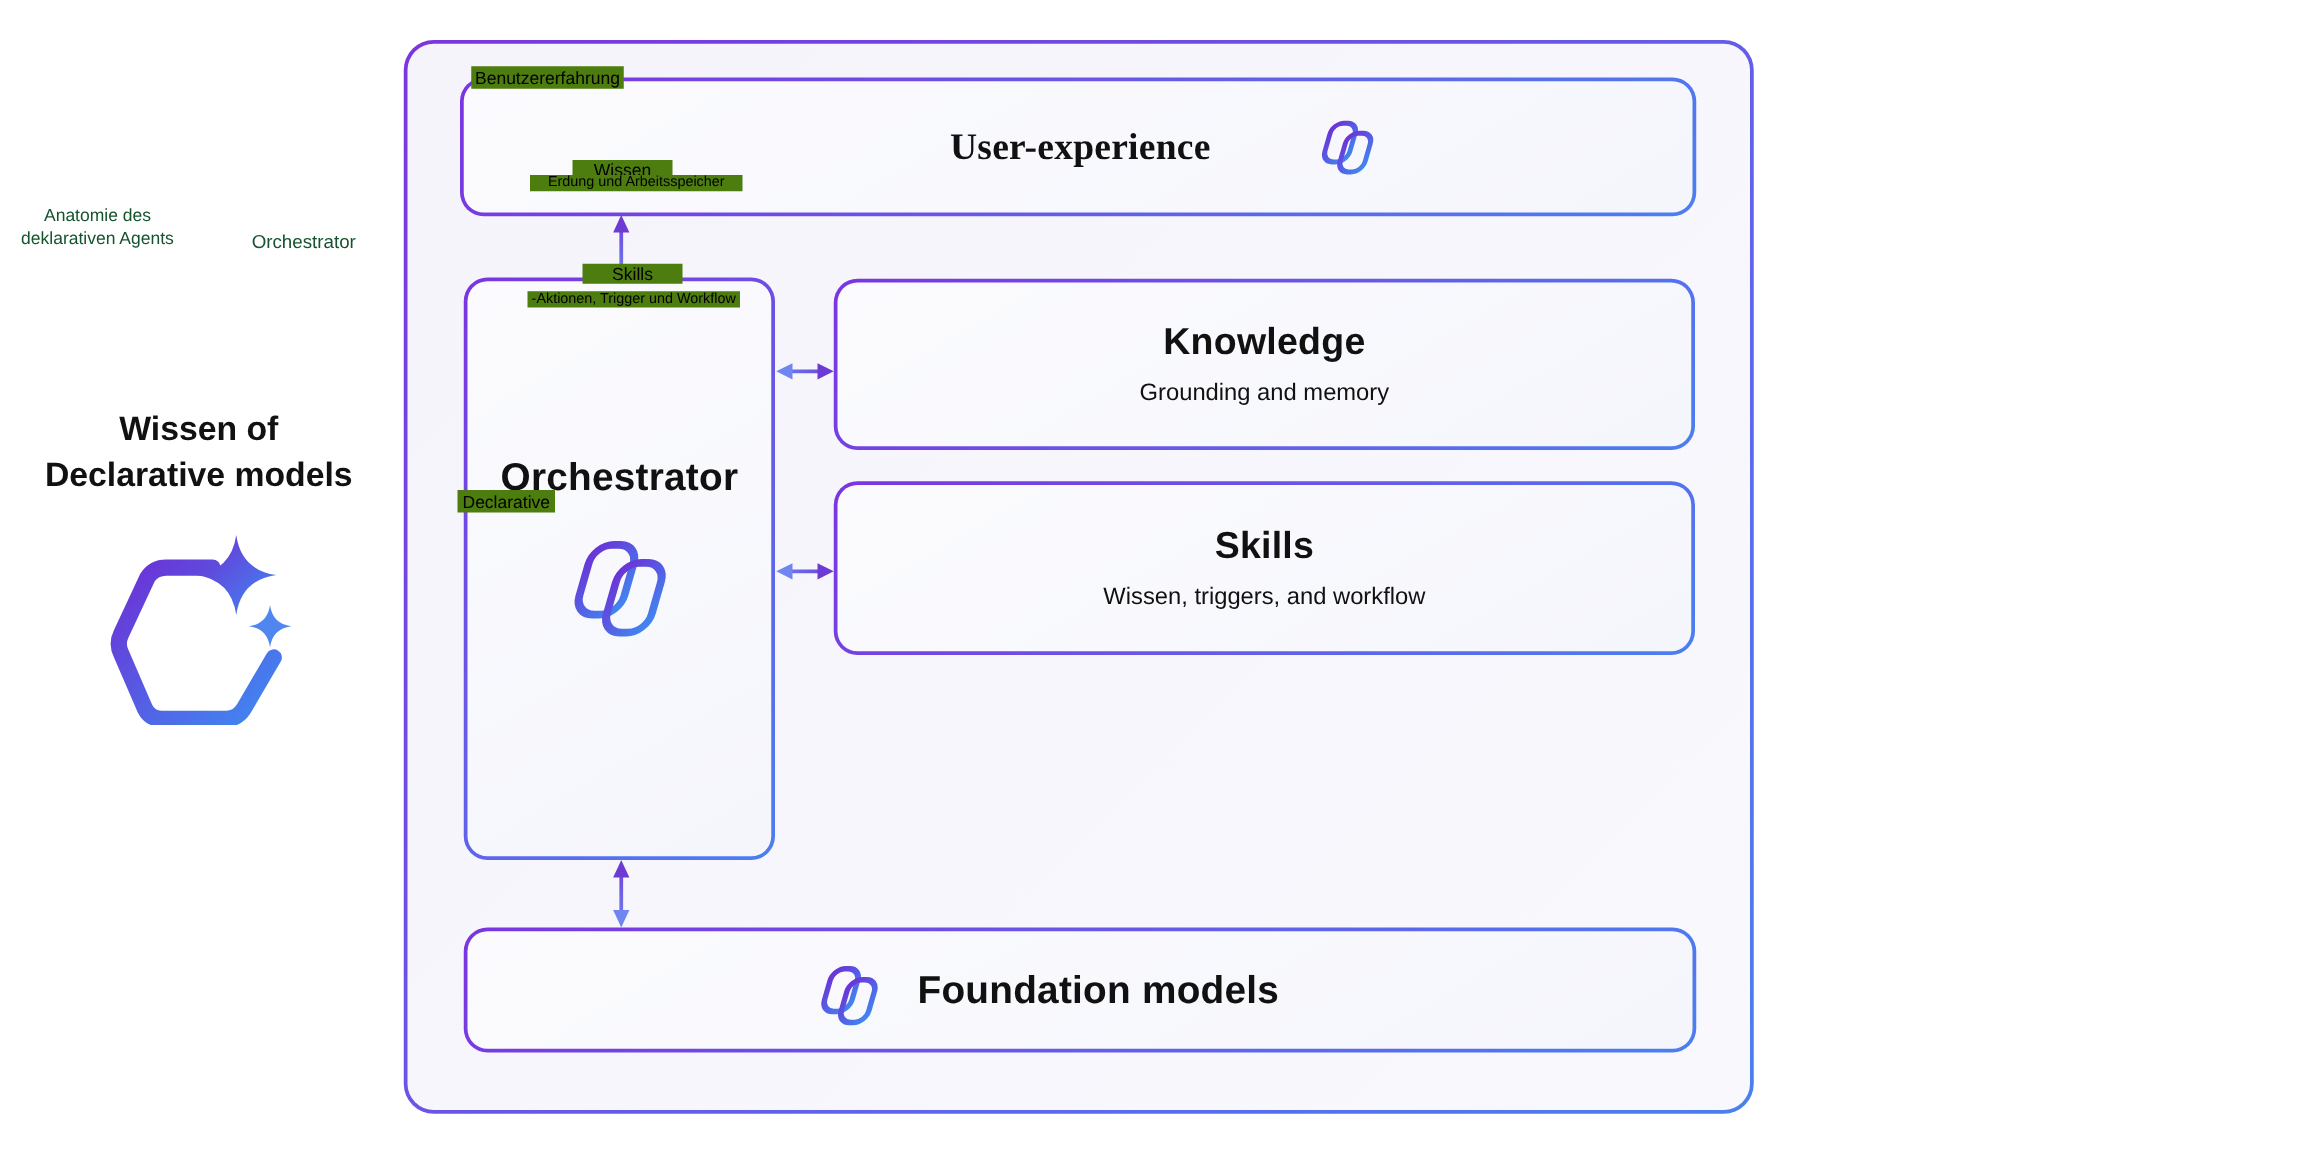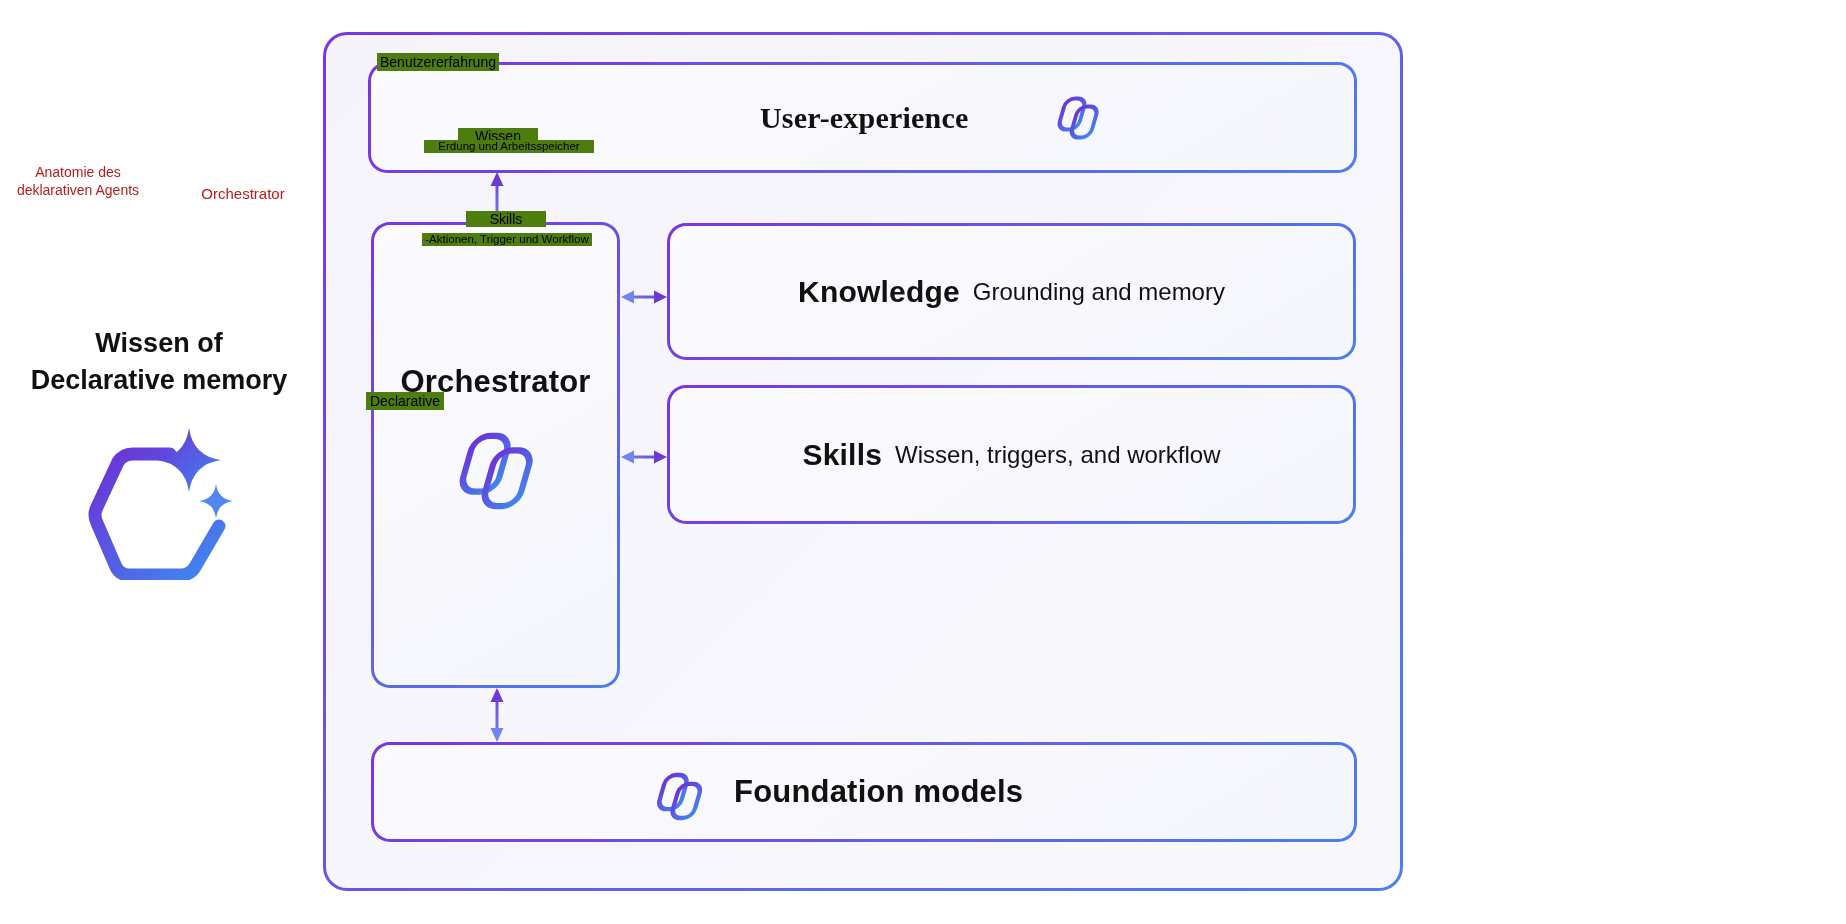--- a/index.html
+++ b/index.html
@@ -17,27 +17,27 @@
   }
   .abs{position:absolute;}
   
   .gbox{position:absolute;padding:3px;background:linear-gradient(135deg,var(--gradient-start) 0%,var(--gradient-mid) 45%,var(--gradient-end) 100%);z-index:5;}
   .gbox>.fill{width:100%;height:100%;position:relative;}
   .outer{border-radius:24px;z-index:1;}
   .outer>.fill{border-radius:21px;background:linear-gradient(135deg,var(--outer-fill-a),var(--outer-fill-b));}
   .inner{border-radius:19px;z-index:6;}
   .inner>.fill{border-radius:16px;background:linear-gradient(150deg,var(--inner-fill-a),var(--inner-fill-b));}
   .box-title{font-weight:700;font-size:30px;letter-spacing:0.2px;}
-  .box-sub{font-weight:400;font-size:24px;}
-  .col-center{display:flex;flex-direction:row;align-items:center;justify-content:center;height:100%;gap:13px;text-align:center;}
+  .box-sub{font-weight:400;font-size:19px;}
+  .col-center{display:flex;flex-direction:column;align-items:center;justify-content:center;height:100%;gap:13px;text-align:center;}
   
   .ov{position:absolute;background:#4d7c0f;color:#000;z-index:20;text-align:center;line-height:1.15;}
   .ov-lg{font-size:14px;}
   .ov-sm{font-size:11.5px;}
-  .left-label{position:absolute;text-align:center;color:#b91c1c;z-index:2;}
+  .left-label{position:absolute;text-align:center;color:#14532d;z-index:2;}
   .en-title{font-weight:700;font-size:27px;line-height:37px;text-align:center;}
   svg{display:block;}
   .arrow{position:absolute;z-index:15;}
 </style>
 </head>
 <body>
 
 <svg width="0" height="0" style="position:absolute" aria-hidden="true">
   <defs>
     <linearGradient id="grad-diag" x1="0" y1="0" x2="1" y2="1">
@@ -57,21 +57,21 @@
 
 <div class="left-label ov-lg" style="left:0;top:163px;width:156px;line-height:18px;">
   <div>Anatomie des</div>
   <div>deklarativen Agents</div>
 </div>
 
 <div class="left-label" style="left:173px;top:185px;width:140px;font-size:15px;">Orchestrator</div>
 
 <div class="abs en-title" style="left:19px;top:325px;width:280px;">
   <div>Wissen of</div>
-  <div>Declarative memory</div>
+  <div>Declarative models</div>
 </div>
 
 <svg class="abs" style="left:82px;top:426px;" width="153" height="154" viewBox="0 0 153 154">
   <path d="M 88 28 L 51 28 Q 41 28 36 36 L 15 81 Q 11 89 15 97 L 34 141 Q 38 149 47 149 L 99 149 Q 108 149 113 141 L 137 100" fill="none" stroke="url(#grad-diag)" stroke-width="13" stroke-linecap="round" stroke-linejoin="round"></path>
   <path d="M 107 2 Q 111 30 139 34 Q 111 38 107 66 Q 103 38 75 34 Q 103 30 107 2 Z" fill="url(#grad-diag)"></path>
   <path d="M 134 58 Q 136 73 151 75 Q 136 77 134 92 Q 132 77 117 75 Q 132 73 134 58 Z" fill="#4f86f0"></path>
 </svg>
 
 <div class="gbox outer" style="left:323px;top:32px;width:1080px;height:859px;">
   <div class="fill"></div>

